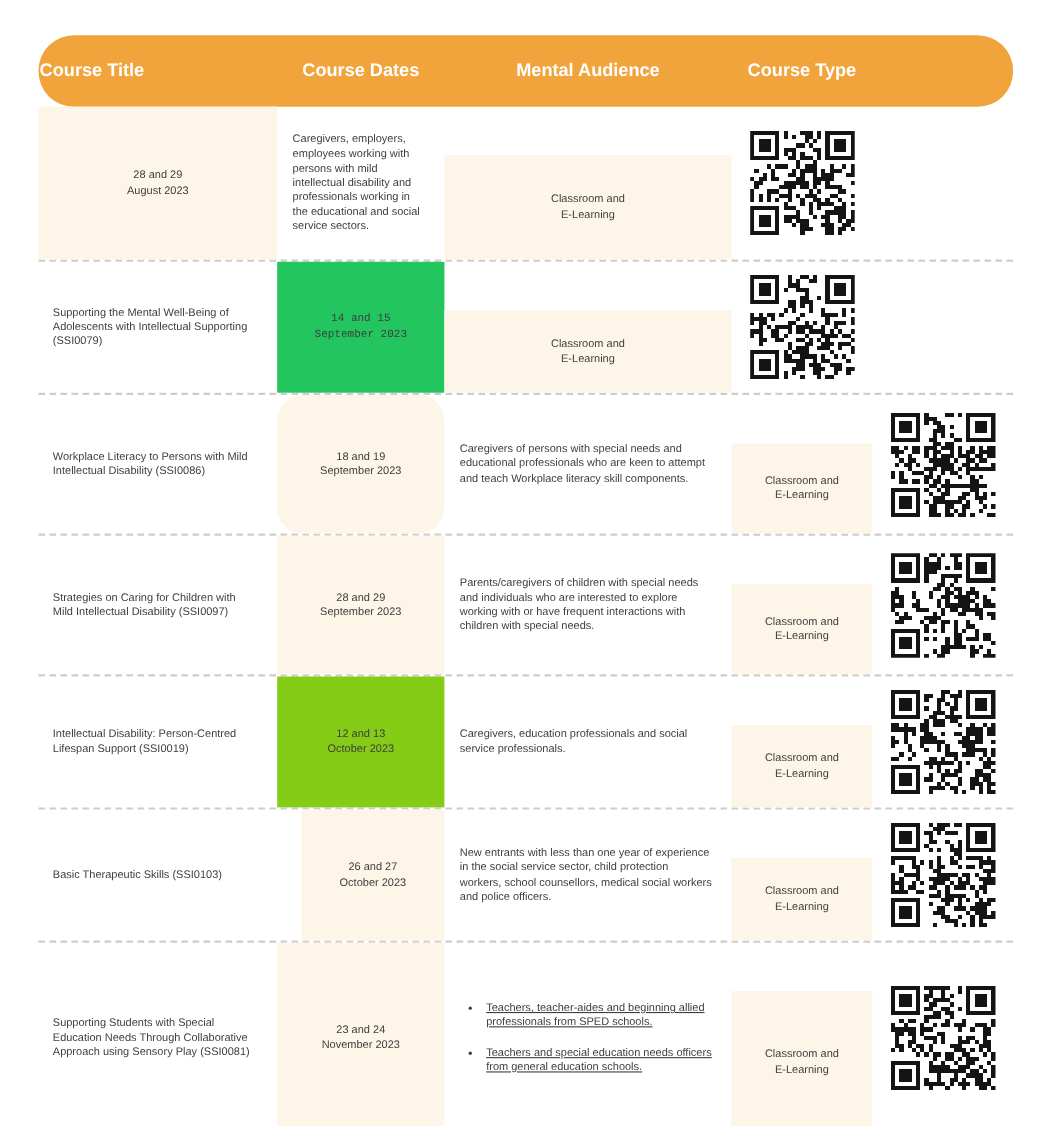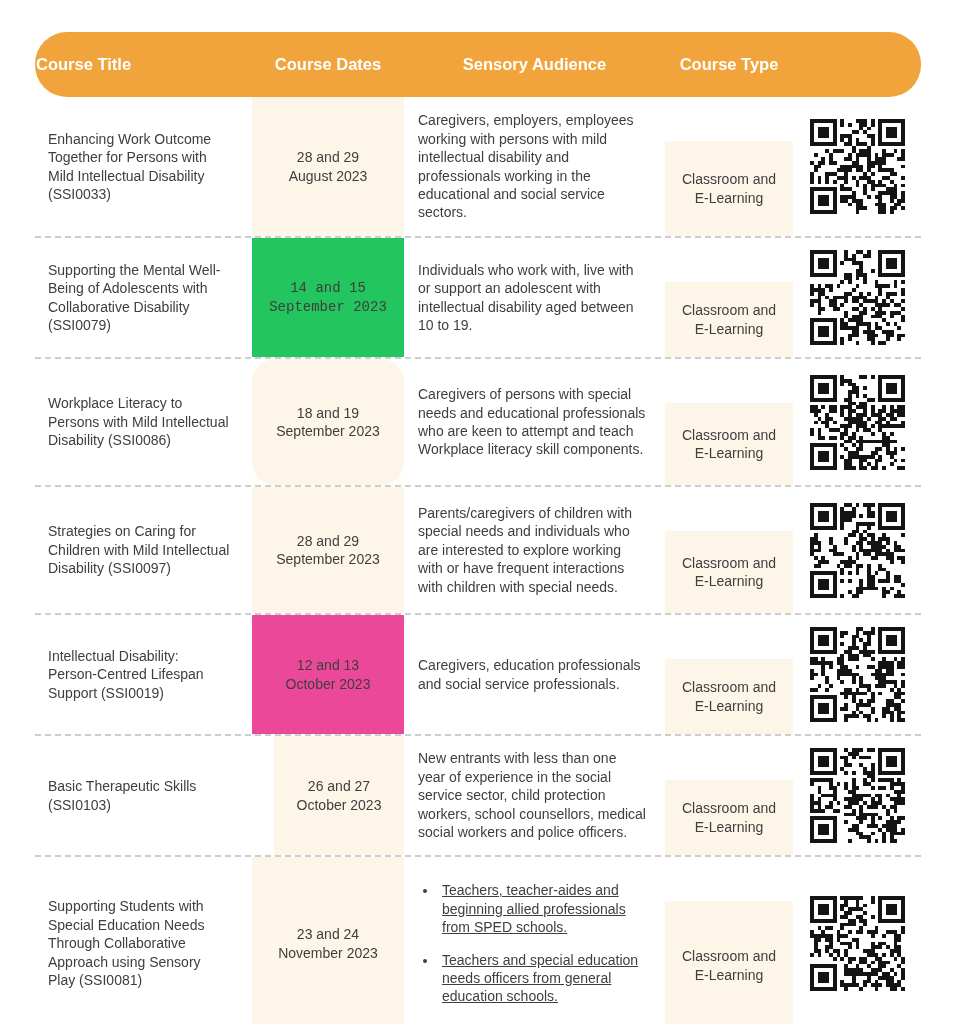--- a/index.html
+++ b/index.html
@@ -39,21 +39,21 @@
   #rows .row:nth-of-type(2){min-height:110px;}
   #rows .row:nth-of-type(3){min-height:128px;}
   #rows .row:nth-of-type(4){min-height:128px;}
   #rows .row:nth-of-type(5){min-height:115px;}
   #rows .row:nth-of-type(6){min-height:120px;}
   #rows .row:nth-of-type(7){min-height:173px;}
 
   .cell{
     display:flex;align-items:center;
     box-sizing:border-box;
-    font-size:14px;line-height:1.32;
+    font-size:10px;line-height:1.32;
     padding:12px 0;
   }
   .cell.title{padding-left:13px;padding-right:22px;}
   .cell.dates{justify-content:center;text-align:center;white-space:pre-line;}
   .cell.audience{padding-left:14px;padding-right:18px;}
   .cell.type{justify-content:center;text-align:center;white-space:pre-line;margin-top:44px;}
   .cell.qrcell{justify-content:center;}
   .shade{}
 
   .bullets{margin:0;padding-left:20px;}
@@ -64,27 +64,26 @@
   .qr svg{display:block;}
 </style>
 </head>
 <body style="color: rgb(62, 62, 62);">
 
 <div class="page">
 
   <div class="header" id="header-bar" style="background: rgb(242, 164, 60); color: rgb(255, 255, 255);">
     <div class="hcell c1">Course Title</div>
     <div class="hcell c2">Course Dates</div>
-    <div class="hcell c3">Sensory Audience</div>
+    <div class="hcell c3">Mental Audience</div>
     <div class="hcell c4">Course Type</div>
   </div>
 
   <div id="rows">
   <div class="row">
-    <div class="cell title">Enhancing Work Outcome Together for Persons with Mild Intellectual Disability (SSI0033)</div>
     <div class="cell dates shade" style="background: rgb(253, 245, 232);">28 and 29
 August 2023</div>
     <div class="cell audience">Caregivers, employers, employees working with persons with mild intellectual disability and professionals working in the educational and social service sectors.</div>
     <div class="cell type shade" style="background: rgb(253, 245, 232);">Classroom and
 E-Learning</div>
     <div class="cell qrcell">
       <span class="qr">
             <svg viewBox="0 0 100 100" width="95" height="95" fill="#141414" shape-rendering="crispEdges">
               <rect x="32" y="0" width="4" height="4"></rect>
               <rect x="48" y="0" width="4" height="4"></rect>
@@ -292,24 +291,23 @@
               <rect x="80" y="8" width="12" height="12"></rect>
               <rect x="0" y="72" width="28" height="28"></rect>
               <rect fill="#fff" x="4" y="76" width="20" height="20"></rect>
               <rect x="8" y="80" width="12" height="12"></rect>
             </svg>
           </span>
     </div>
   </div>
 
   <div class="row">
-    <div class="cell title">Supporting the Mental Well-Being of Adolescents with Collaborative Disability (SSI0079)</div>
+    <div class="cell title">Supporting the Mental Well-Being of Adolescents with Intellectual Supporting (SSI0079)</div>
     <div class="cell dates shade" style="background: #22c55e; font-family: Liberation Mono, monospace;">14 and 15
 September 2023</div>
-    <div class="cell audience">Individuals who work with, live with or support an adolescent with intellectual disability aged between 10 to 19.</div>
     <div class="cell type shade" style="background: rgb(253, 245, 232);">Classroom and
 E-Learning</div>
     <div class="cell qrcell">
       <span class="qr">
             <svg viewBox="0 0 100 100" width="95" height="95" fill="#141414" shape-rendering="crispEdges">
               <rect x="36" y="0" width="4" height="4"></rect>
               <rect x="48" y="0" width="4" height="4"></rect>
               <rect x="52" y="0" width="4" height="4"></rect>
               <rect x="60" y="0" width="4" height="4"></rect>
               <rect x="36" y="4" width="4" height="4"></rect>
@@ -948,21 +946,21 @@
               <rect x="0" y="72" width="28" height="28"></rect>
               <rect fill="#fff" x="4" y="76" width="20" height="20"></rect>
               <rect x="8" y="80" width="12" height="12"></rect>
             </svg>
           </span>
     </div>
   </div>
 
   <div class="row">
     <div class="cell title">Intellectual Disability: Person-Centred Lifespan Support (SSI0019)</div>
-    <div class="cell dates shade" style="background: #ec4899;">12 and 13
+    <div class="cell dates shade" style="background: #84cc16;">12 and 13
 October 2023</div>
     <div class="cell audience">Caregivers, education professionals and social service professionals.</div>
     <div class="cell type shade" style="background: rgb(253, 245, 232);">Classroom and
 E-Learning</div>
     <div class="cell qrcell">
       <span class="qr">
             <svg viewBox="0 0 100 100" width="95" height="95" fill="#141414" shape-rendering="crispEdges">
               <rect x="48" y="0" width="4" height="4"></rect>
               <rect x="52" y="0" width="4" height="4"></rect>
               <rect x="64" y="0" width="4" height="4"></rect>

